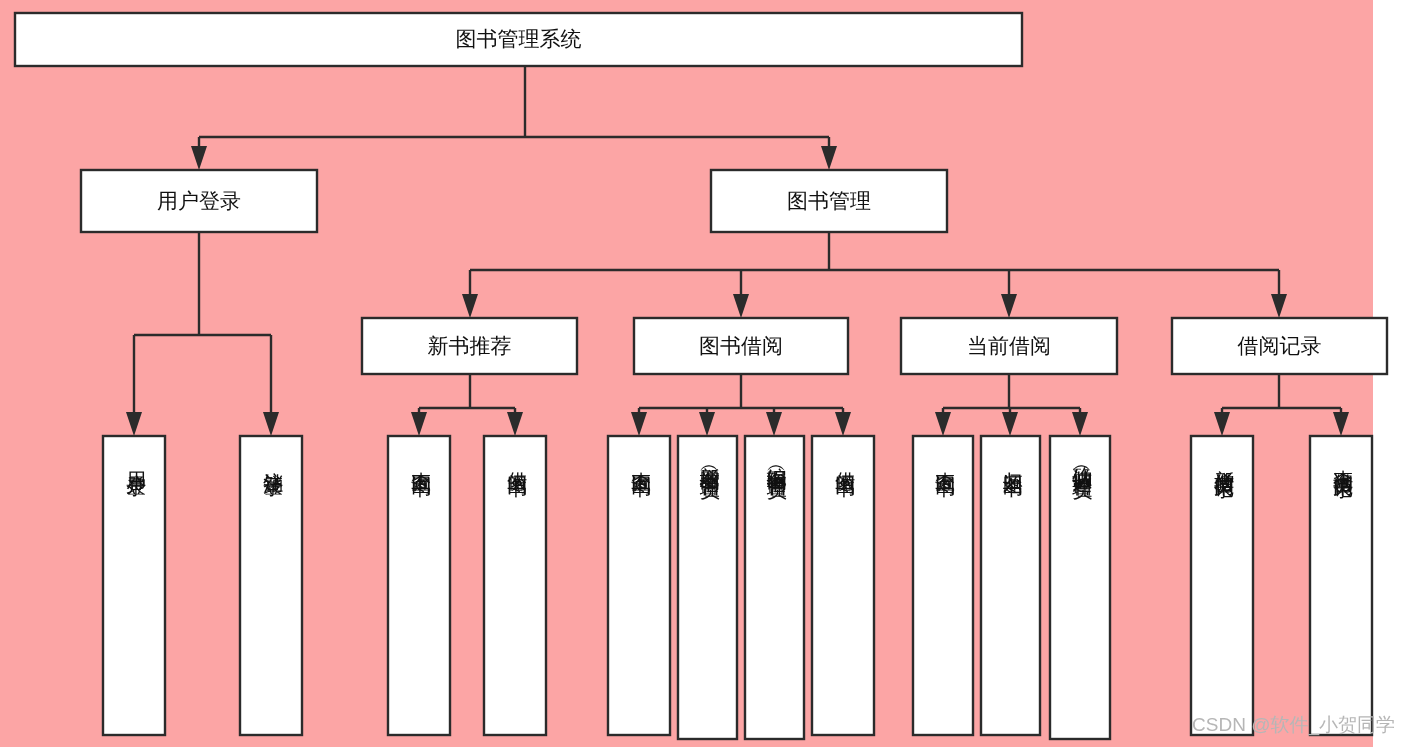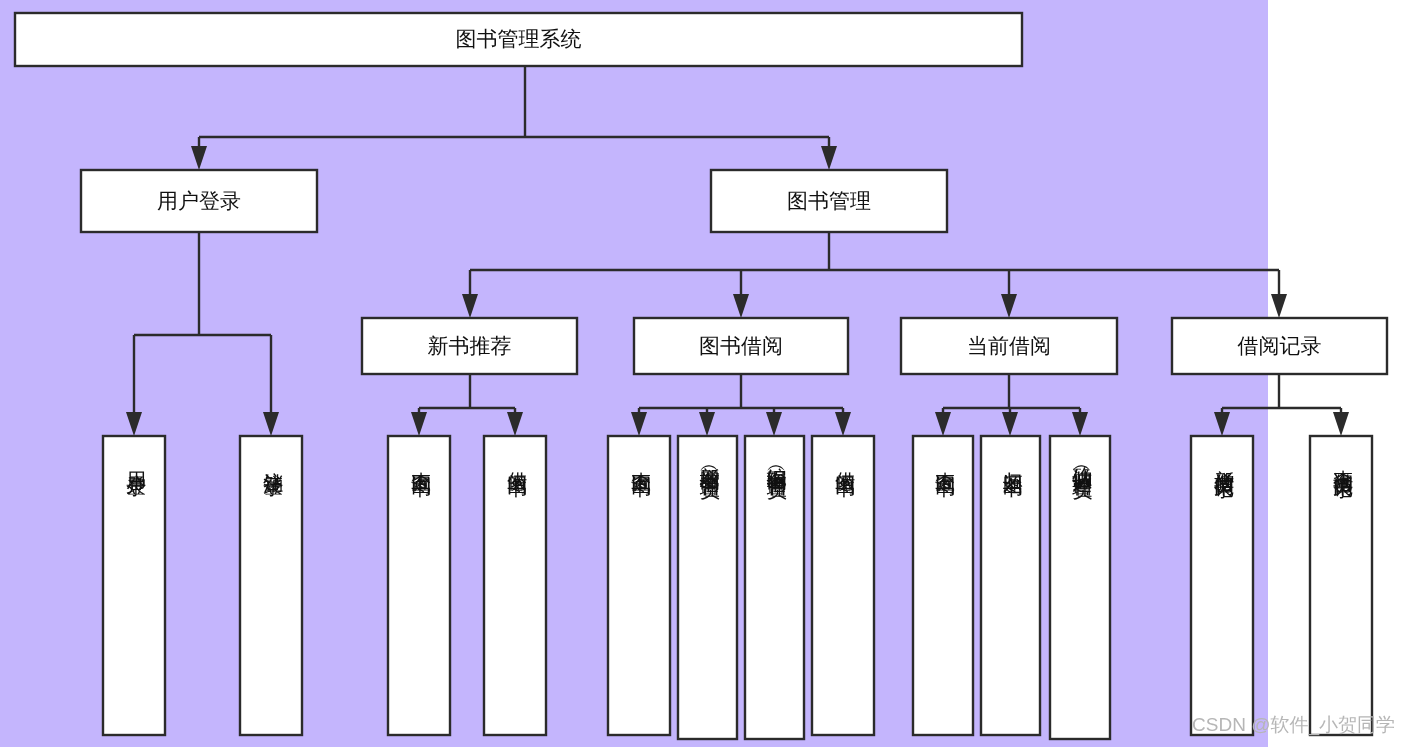--- a/index.html
+++ b/index.html
@@ -8,23 +8,23 @@
     background: #ffffff;
   }
   body {
     width: 1405px;
     height: 747px;
     overflow: hidden;
     font-family: "Liberation Sans", "DejaVu Sans", sans-serif;
   }
   #diagram-root {
     position: relative;
-    width: 1268px;
+    width: 1373px;
     height: 747px;
-    background: #c4b5fd;
+    background: #fca5a5;
   }
   svg.diagram-canvas {
     position: absolute;
     top: 0;
     left: 0;
     width: 1405px;
     height: 747px;
   }
   .node-box {
     fill: #ffffff;

